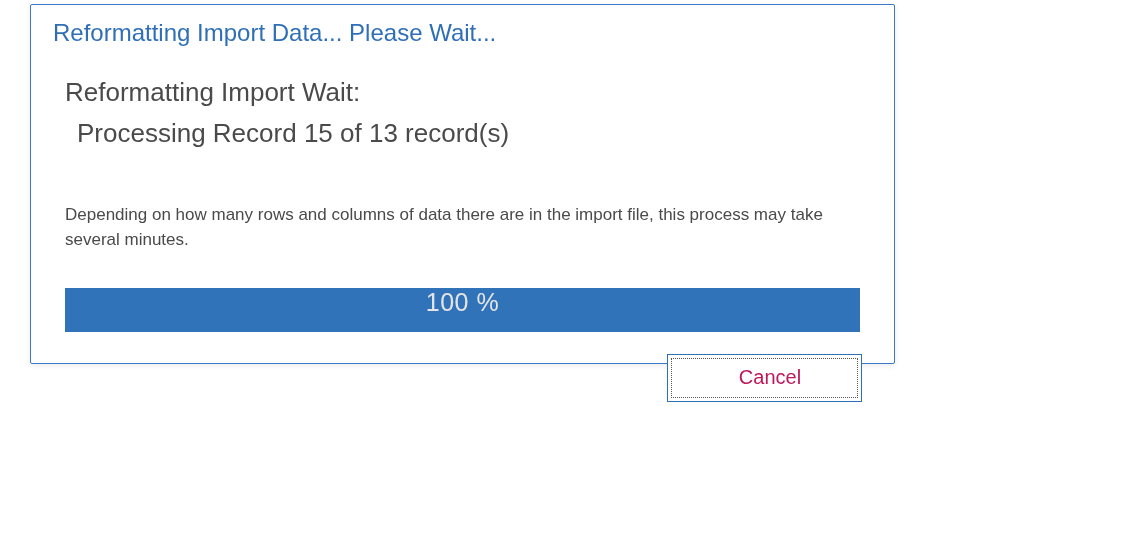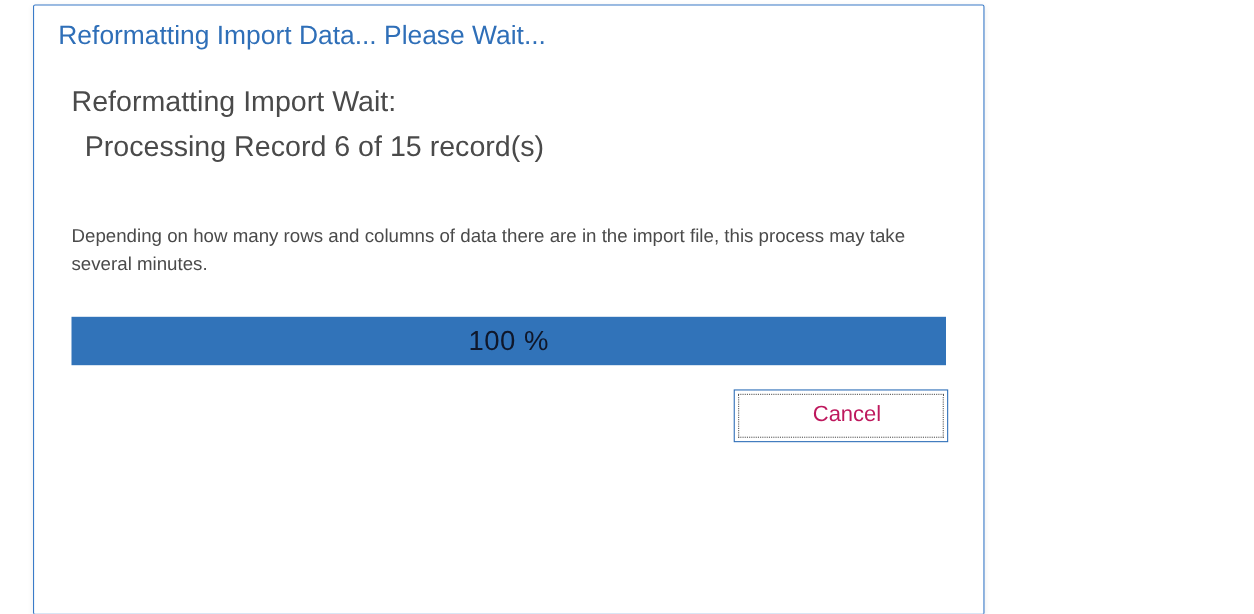--- a/index.html
+++ b/index.html
@@ -8,21 +8,21 @@
       background: #ffffff;
       width: 1140px;
       height: 558px;
       position: relative;
     }
     .dialog {
       position: absolute;
       left: 30px;
       top: 4px;
       width: 865px;
-      height: 555px;
+      height: 360px;
       background: #ffffff;
       border: 1px solid #3a7bc8;
       border-radius: 2px;
       box-shadow: 0 2px 6px rgba(0,0,0,0.08);
       padding: 0;
     }
     .dialog-title {
       color: #2f6fb8;
       font-size: 24px;
       font-weight: 400;
@@ -46,24 +46,23 @@
     .info-text {
       font-size: 17px;
       font-weight: 400;
       line-height: 1.45;
       margin-bottom: 36px;
     }
     .progress-bar {
       width: 100%;
       height: 44px;
       background: #3173b9;
-      color: #0f172a;
+      color: #e5e5e5;
       font-size: 25px;
       display: flex;
-      align-items: center;
       justify-content: center;
       letter-spacing: 0.5px;
     }
     .button-row {
       display: flex;
       justify-content: flex-end;
       padding: 22px 32px 0 32px;
     }
     .cancel-button {
       width: 195px;
@@ -80,21 +79,21 @@
       padding-left: 11px;
     }
   </style>
 </head>
 <body>
 
 <div class="dialog">
   <div class="dialog-title">Reformatting Import Data... Please Wait...</div>
   <div class="content">
     <div class="heading">Reformatting Import Wait:</div>
-    <div class="status-line">Processing Record 6 of 15 record(s)</div>
+    <div class="status-line">Processing Record 15 of 13 record(s)</div>
     <div class="info-text">Depending on how many rows and columns of data there are in the import file, this process may take several minutes.</div>
     <div class="progress-bar">
       <span>100 %</span>
     </div>
   </div>
   <div class="button-row">
     <button class="cancel-button">Cancel</button>
   </div>
 </div>
 

